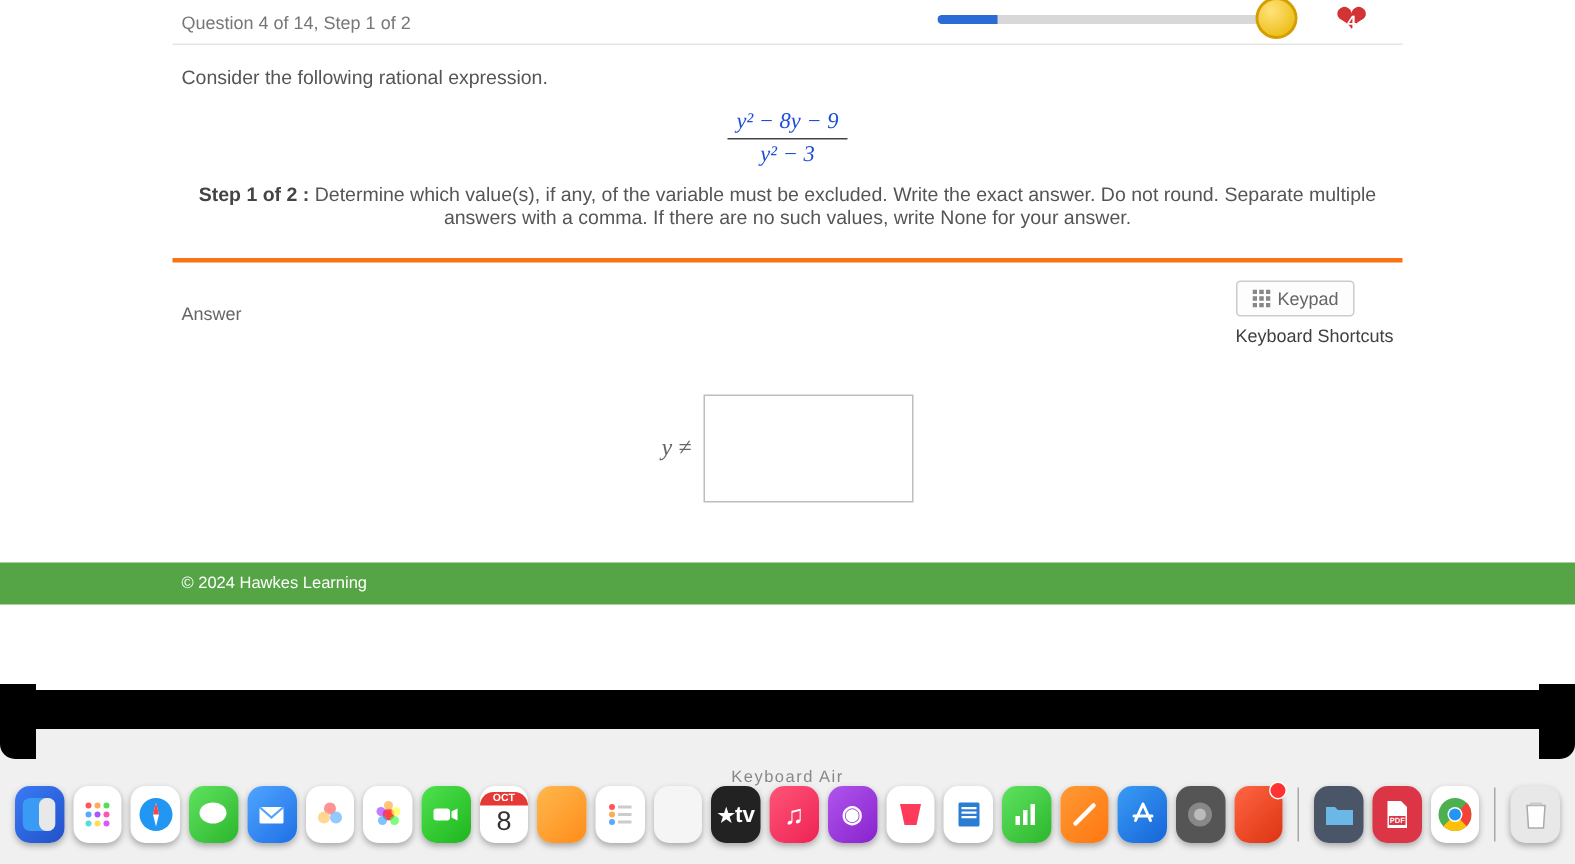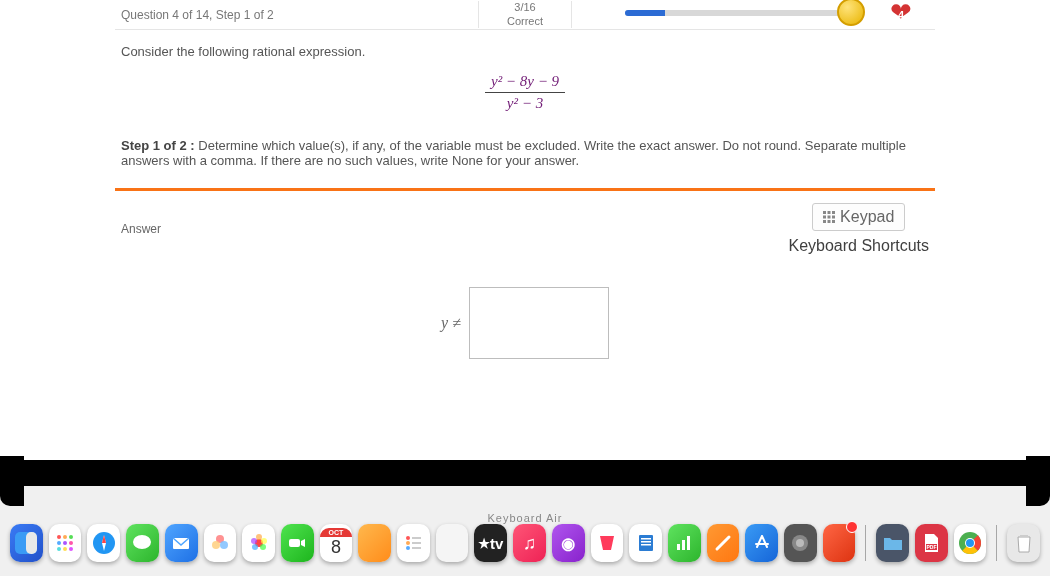--- a/index.html
+++ b/index.html
@@ -98,40 +98,40 @@
       border-bottom: 3px solid #f97316;
       color: #555;
       font-size: 13px;
     }
     .math {
       text-align: center;
       margin: 14px 0 10px;
       font-family: 'Times New Roman', serif;
       font-style: italic;
       font-size: 15px;
-      color: #701a75;
+      color: #1d4ed8;
     }
     .frac {
       display: inline-block;
       text-align: center;
       vertical-align: middle;
     }
     .frac .num { display:block; padding: 0 6px 2px; border-bottom: 1px solid #444; }
     .frac .den { display:block; padding: 2px 6px 0; }
-    .step { margin-top: 26px; }
+    .step { margin-top: 10px; text-align: center; }
     .step b { color:#444; }
     .answer-bar {
       display: flex;
       justify-content: space-between;
       align-items: center;
       padding: 12px 6px 6px;
       font-size: 12px;
       color: #666;
     }
-    .keypad-stack { text-align: center; font-size: 16px; }
+    .keypad-stack { text-align: left; font-size: 12px; }
     .keypad-btn {
       display: inline-flex;
       align-items: center;
       gap: 5px;
       border: 1px solid #ccc;
       border-radius: 3px;
       padding: 4px 10px;
       color: #666;
       cursor: pointer;
       background: #fdfdfd;
@@ -225,24 +225,20 @@
     }
   </style>
 </head>
 <body>
 
 <div class="viewport">
   <div class="content-wrap">
 
     <div class="topbar">
       <div class="qlabel">Question 4 of 14, Step 1 of 2</div>
-      <div class="correct-box">
-        <div>3/16</div>
-        <div>Correct</div>
-      </div>
       <div class="progress-wrap">
         <div class="progress-track">
             <div class="progress-fill"></div>
           </div>
       </div>
       <div class="coin"></div>
       <div class="heart">❤<span class="count">4</span></div>
     </div>
 
     <div class="problem">
@@ -280,20 +276,23 @@
     </div>
 
     <div class="input-zone">
       <span>y ≠</span>
       <input class="answer-input" type="text" value="" style="">
     </div>
 
 
   </div>
 
+  <div class="footer">
+    <div class="footer-inner">© 2024 Hawkes Learning</div>
+  </div>
 </div>
 
 <div class="below-bezel"></div>
 <div class="bezel-left"></div>
 <div class="bezel-right"></div>
 
 <div class="dock">
   <div class="dapp" style="background:linear-gradient(135deg,#3a7bf5,#2251c9)">
       <svg width="22" height="22" viewBox="0 0 22 22">
         <rect width="22" height="22" rx="5" fill="#3a9bf5"></rect>

